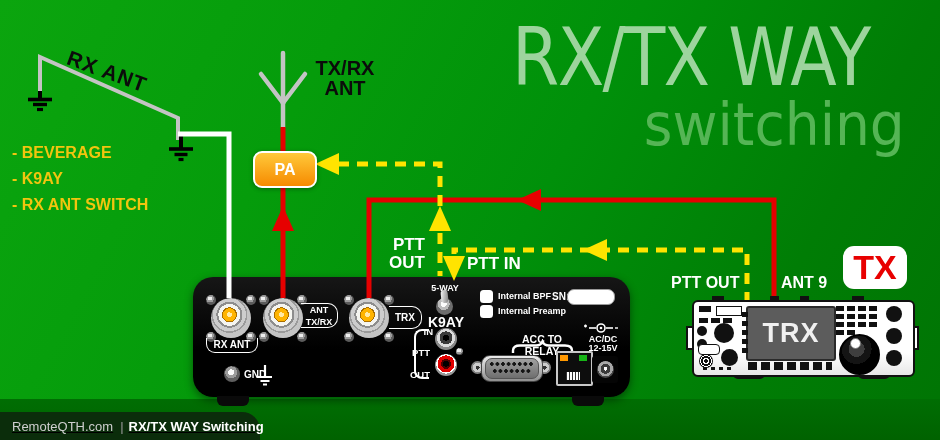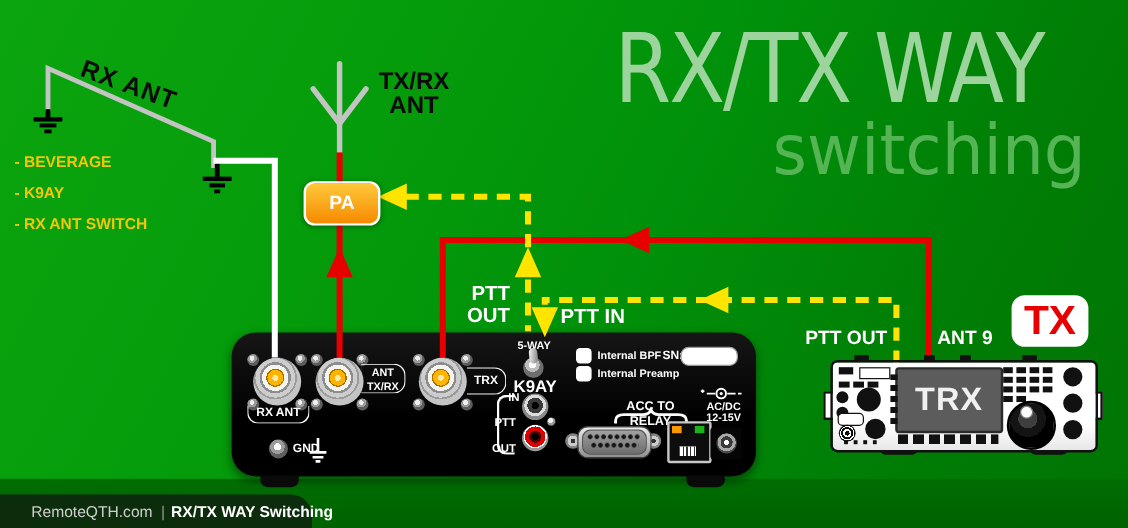--- a/index.html
+++ b/index.html
@@ -9,21 +9,21 @@
     background:linear-gradient(118deg,#0ba50e 0%,#059c0b 30%,#00900a 55%,#007d05 80%,#007404 100%);
   }
   .abs{position:absolute;}
   
   .title-main{right:70px;top:18px;font-family:"DejaVu Sans",sans-serif;font-size:80px;line-height:1;
     color:#9dd49d;transform:scaleX(.85);transform-origin:top right;letter-spacing:-2px;}
   .title-sub{right:35px;top:96px;font-family:"DejaVu Sans",sans-serif;font-size:58px;line-height:1;
     color:#55b555;transform:scaleX(.95);transform-origin:top right;}
   
   .rx-ant-label{left:72px;top:46px;font-size:21px;font-weight:bold;color:#0b0b0b;transform:rotate(20deg);transform-origin:left top;letter-spacing:1px;}
-  .rx-options{left:12px;top:122px;font-size:13px;font-weight:bold;color:#f2c50f;line-height:26px;white-space:nowrap;}
+  .rx-options{left:12px;top:140px;font-size:16px;font-weight:bold;color:#f2c50f;line-height:26px;white-space:nowrap;}
   .txrx-ant-label{left:295px;top:58px;width:100px;text-align:center;font-size:20px;font-weight:bold;color:#0b0b0b;line-height:20px;}
   
   .pa-box{left:253px;top:151px;width:60px;height:33px;border:2.5px solid #fff;border-radius:9px;
     background:linear-gradient(#ffc93a,#f68a00);color:#fff;font-size:16px;font-weight:bold;
     display:flex;align-items:center;justify-content:center;box-shadow:0 1px 4px rgba(0,0,0,.35);}
   .txpwr{left:563px;top:175px;font-size:16px;font-weight:bold;color:#fff;letter-spacing:.2px;}
   .pttout{left:369px;top:236px;width:56px;text-align:right;font-size:17px;font-weight:bold;color:#fff;line-height:18px;}
   .pttin{left:467px;top:254px;font-size:17px;font-weight:bold;color:#fff;}
   .radio-pttout{left:671px;top:274px;font-size:16px;font-weight:bold;color:#fff;}
   .radio-ant1{left:781px;top:274px;font-size:16px;font-weight:bold;color:#fff;}
@@ -88,21 +88,21 @@
     background:repeating-linear-gradient(to bottom,#111 0 5px,transparent 5px 9px);}
   .ubrow{left:748px;top:362px;width:84px;height:8px;z-index:5;
     background:repeating-linear-gradient(to right,#111 0 9px,transparent 9px 13px);}
   .dotsrow{left:701px;top:366px;width:30px;height:5px;z-index:5;
     background:radial-gradient(circle,#111 0 1.8px,transparent 2px);background-size:8px 5px;background-repeat:repeat-x;}
   .speaker{left:699px;top:354px;width:14px;height:14px;border-radius:50%;z-index:5;
     background:radial-gradient(circle,#111 0 2px,#fff 2px 3.5px,#111 3.5px 5px,#fff 5px 6px,#111 6px);}
   
   .bottom-band{left:0;top:399px;width:940px;height:41px;background:linear-gradient(#006e03,#006200);z-index:1;}
   .footer-bar{left:0;top:412px;width:260px;height:28px;background:#0b2d0b;border-top-right-radius:18px;z-index:6;
-    display:flex;align-items:center;padding-left:26px;box-sizing:border-box;font-size:13px;white-space:nowrap;}
+    display:flex;align-items:center;padding-left:12px;box-sizing:border-box;font-size:13px;white-space:nowrap;text-decoration:underline;}
   .footer-bar .brand{color:#cfcfcf;}
   .footer-bar .sep{color:#9a9a9a;margin:0 5px 0 7px;}
   .footer-bar .ftitle{color:#fff;font-weight:bold;}
   svg.wires{position:absolute;left:0;top:0;z-index:3;}
   .z4{z-index:4;}
 </style>
 </head>
 <body>
 
 <div class="stage">

